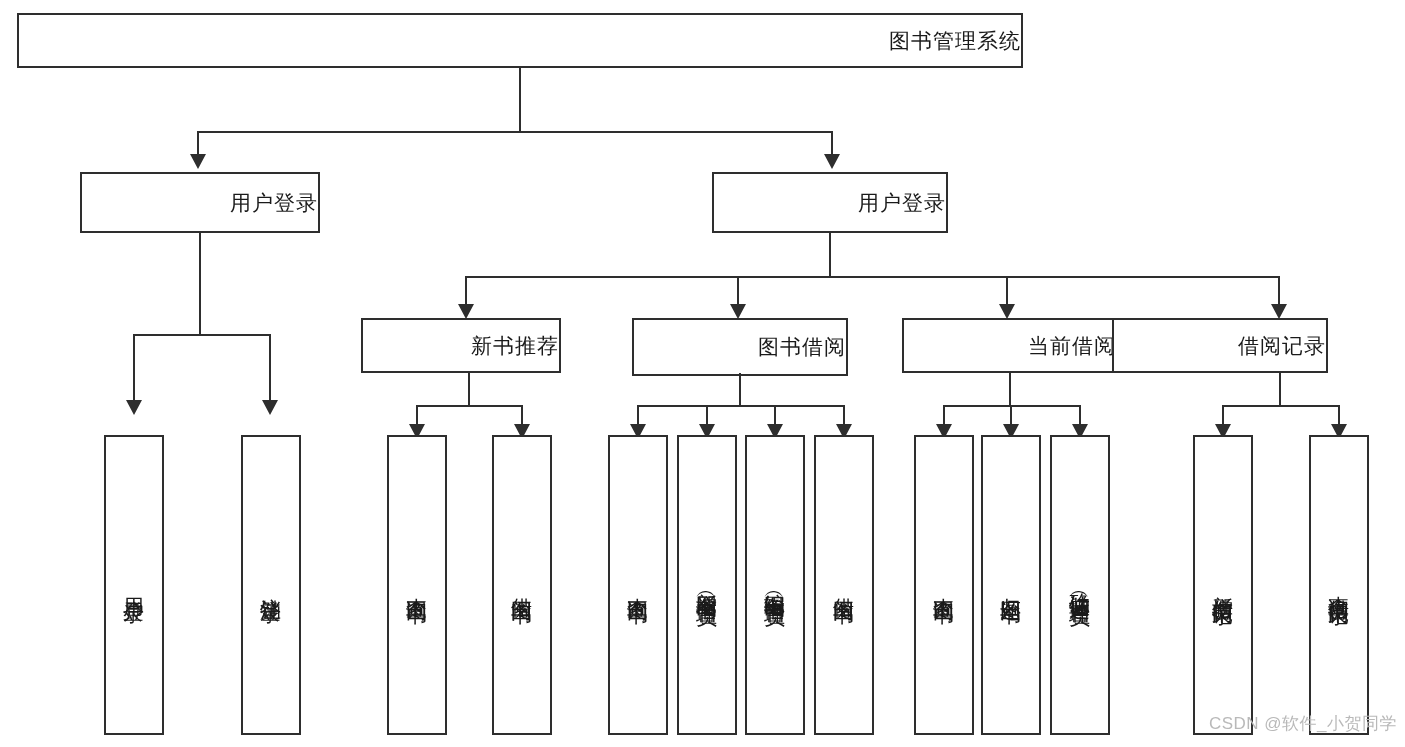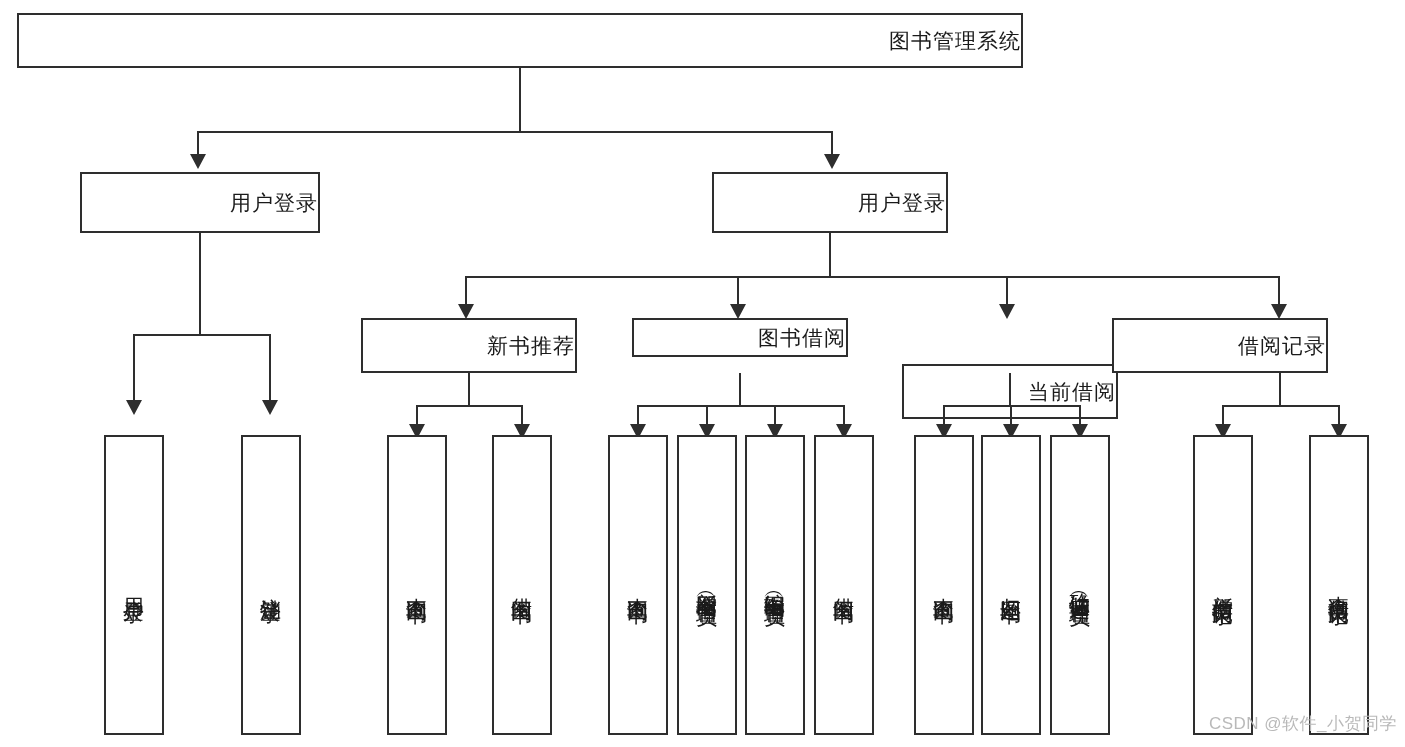--- a/index.html
+++ b/index.html
@@ -104,27 +104,27 @@
   <div class="edge hline" style="left:465px; top:276px; width:815px; height:2px;"></div>
   <div class="edge vline" style="left:465px; top:276px; width:2px; height:30px;"></div>
   <div class="arrow" style="left:458px; top:304px;"></div>
   <div class="edge vline" style="left:737px; top:276px; width:2px; height:30px;"></div>
   <div class="arrow" style="left:730px; top:304px;"></div>
   <div class="edge vline" style="left:1006px; top:276px; width:2px; height:30px;"></div>
   <div class="arrow" style="left:999px; top:304px;"></div>
   <div class="edge vline" style="left:1278px; top:276px; width:2px; height:30px;"></div>
   <div class="arrow" style="left:1271px; top:304px;"></div>
 
-  <div class="node h" style="left:361px; top:318px; width:216px; height:55px;">
+  <div class="node h" style="left:361px; top:318px; width:200px; height:55px;">
     <span>新书推荐</span>
   </div>
-  <div class="node h" style="left:632px; top:318px; width:216px; height:39px;">
+  <div class="node h" style="left:632px; top:318px; width:216px; height:58px;">
     <span>图书借阅</span>
   </div>
-  <div class="node h" style="left:902px; top:318px; width:216px; height:55px;margin-top:46px;">
+  <div class="node h" style="left:902px; top:318px; width:216px; height:55px;">
     <span>当前借阅</span>
   </div>
   <div class="node h" style="left:1112px; top:318px; width:216px; height:55px;">
     <span>借阅记录</span>
   </div>
 
   <div class="edge vline" style="left:468px; top:373px; width:2px; height:34px;"></div>
   <div class="edge hline" style="left:416px; top:405px; width:107px; height:2px;"></div>
   <div class="edge vline" style="left:416px; top:405px; width:2px; height:22px;"></div>
   <div class="arrow" style="left:409px; top:424px;"></div>

